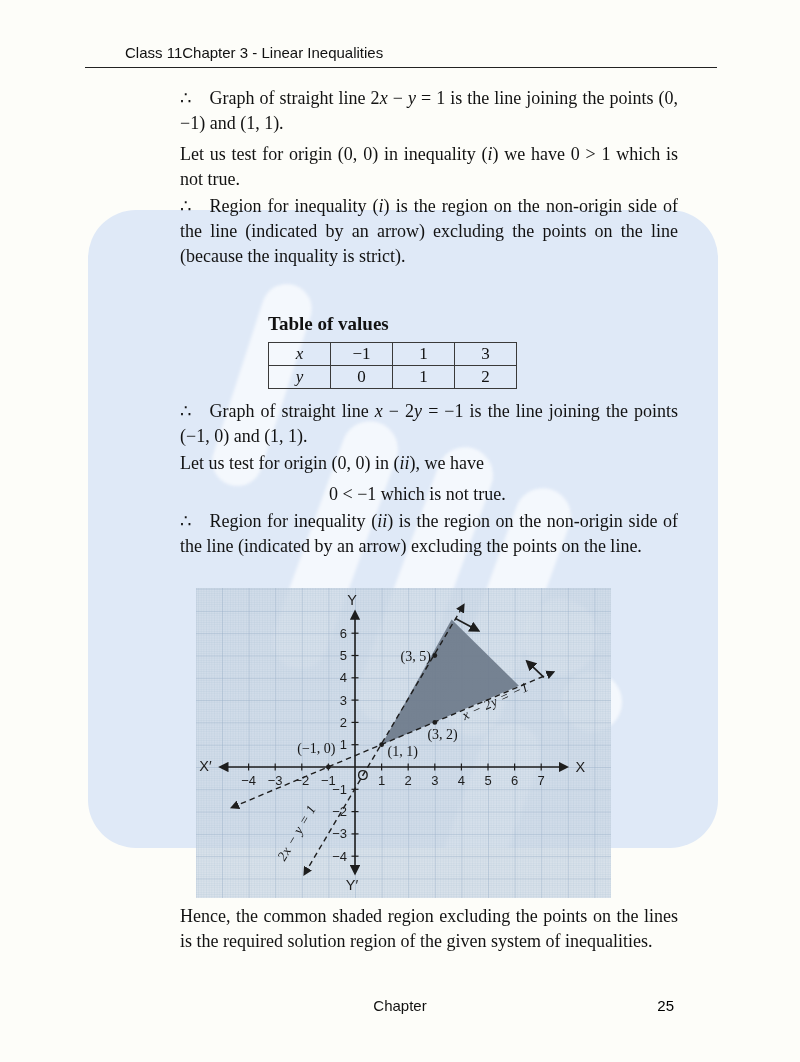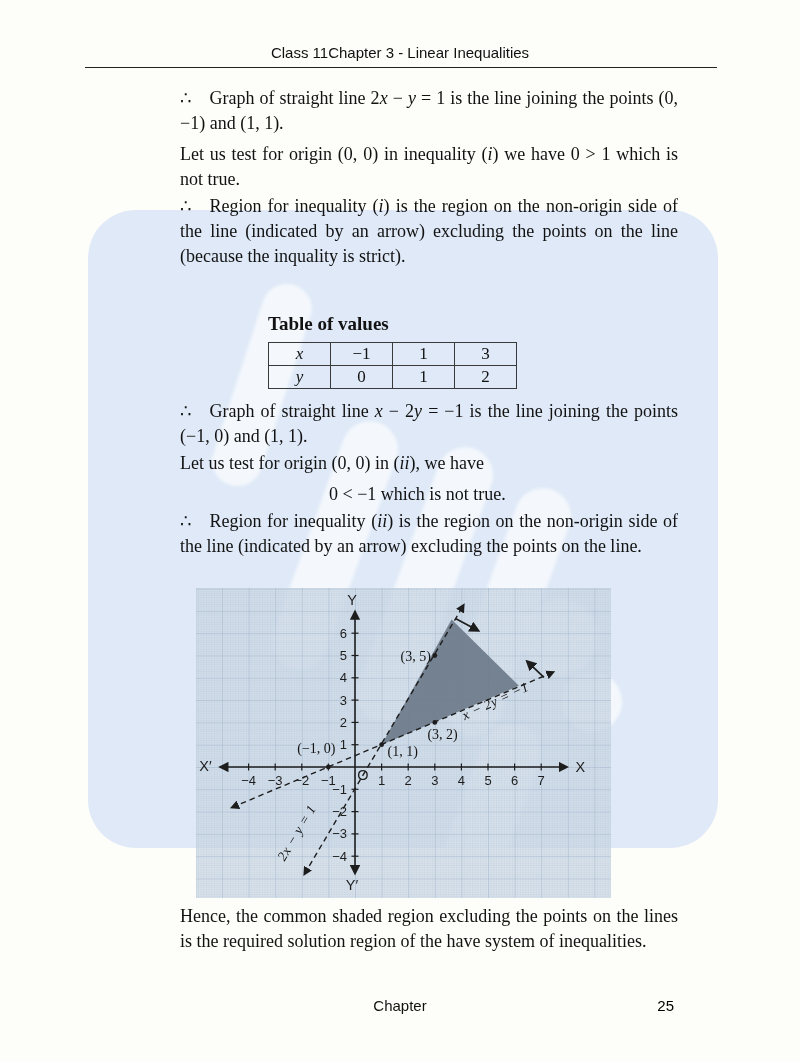--- a/index.html
+++ b/index.html
@@ -3,21 +3,21 @@
 <meta charset="utf-8">
 <style>
   html,body{margin:0;padding:0;}
   .page{position:relative;width:800px;height:1062px;background:var(--page-bg,#fdfdf9);
         font-family:"Liberation Serif",serif;color:#121212;overflow:hidden;}
   
   .watermark{position:absolute;left:88px;top:210px;width:630px;height:638px;border-radius:48px;
              background:var(--wm,#dfe9f7);overflow:hidden;}
   .wm-shape{position:absolute;background:rgba(252,254,255,0.72);border-radius:999px;filter:blur(1.5px);}
   
-  .hdr{position:absolute;left:125px;right:125px;top:44px;display:flex;justify-content:center;
+  .hdr{position:absolute;left:125px;right:125px;top:44px;display:flex;justify-content:flex-start;
        font-family:"Liberation Sans",sans-serif;font-size:15px;color:#111;}
   .rule{position:absolute;left:85px;top:67px;width:632px;border-top:1.6px solid #222;}
   .ftr-brand{position:absolute;left:0;right:0;top:997px;text-align:center;
              font-family:"Liberation Sans",sans-serif;font-size:15px;color:#111;}
   .ftr-page{position:absolute;right:126px;top:997px;font-family:"Liberation Sans",sans-serif;font-size:15px;color:#000000;}
   
   .para{position:absolute;left:180px;width:498px;font-size:18px;line-height:25px;text-align:justify;margin:0;}
   .center-eq{position:absolute;left:325px;font-size:18px;line-height:25px;margin:4px;}
   .tbl-title{position:absolute;left:268px;width:252px;text-align:left;font-size:19px;font-weight:bold;margin:0;}
   table.vals{position:absolute;left:268px;top:342px;border-collapse:collapse;table-layout:fixed;}
@@ -155,17 +155,17 @@
         <text x="120.4" y="165.2" text-anchor="middle" class="gpt">(−1, 0)</text>
         <circle cx="185.6" cy="156.7" r="2.4" fill="#1d1d1d"></circle>
         <text x="191.5" y="167.8" text-anchor="start" class="gpt">(1, 1)</text>
         <circle cx="238.8" cy="134.4" r="2.4" fill="#1d1d1d"></circle>
         <text x="231.4" y="150.5" text-anchor="start" class="gpt">(3, 2)</text>
         <circle cx="238.8" cy="67.5" r="2.4" fill="#1d1d1d"></circle>
         <text x="234.8" y="72.9" text-anchor="end" class="gpt">(3, 5)</text>
       </svg>
   </div>
 
-  <p class="para" style="top:904px">Hence, the common shaded region excluding the points on the lines is the required solution region of the have system of inequalities.</p>
+  <p class="para" style="top:904px">Hence, the common shaded region excluding the points on the lines is the required solution region of the given system of inequalities.</p>
 
   <div class="ftr-brand">Chapter</div>
   <div class="ftr-page">25</div>
 </div>
 
 </body></html>

